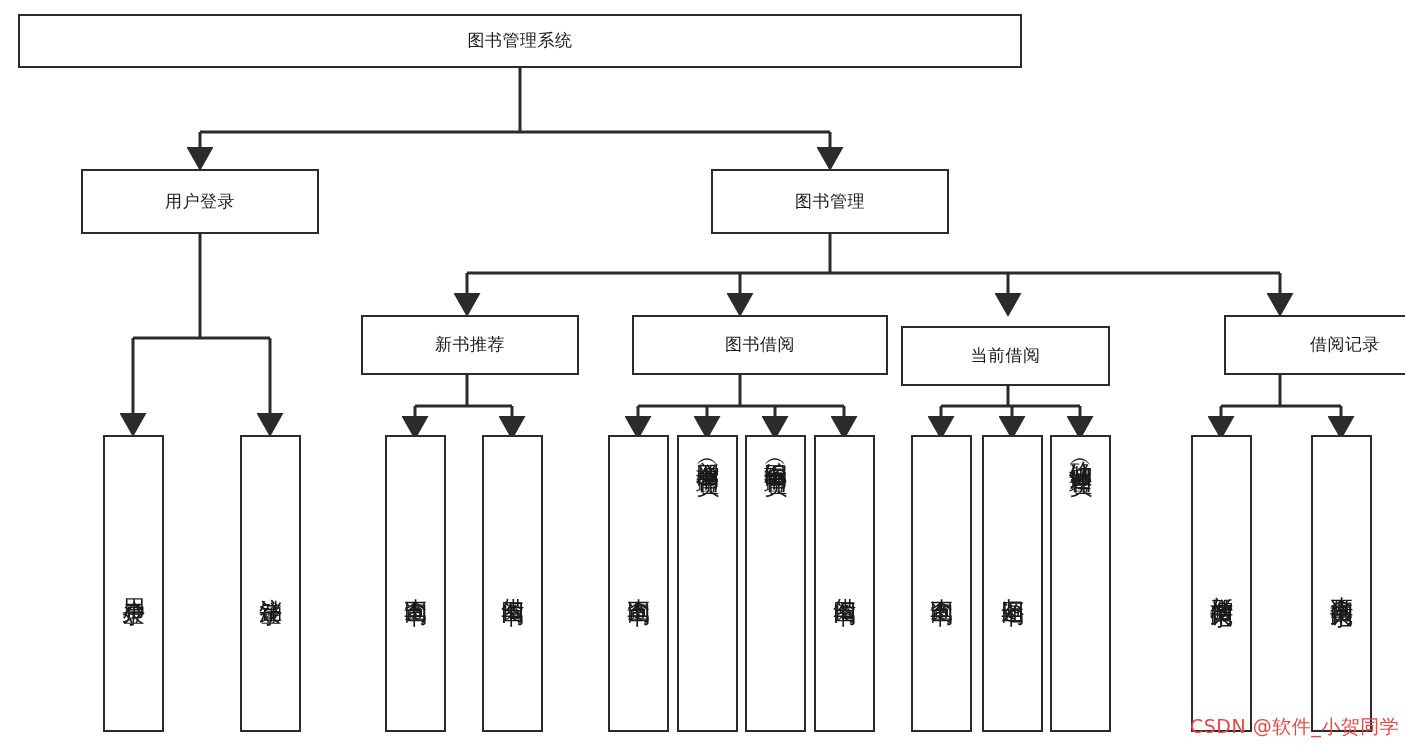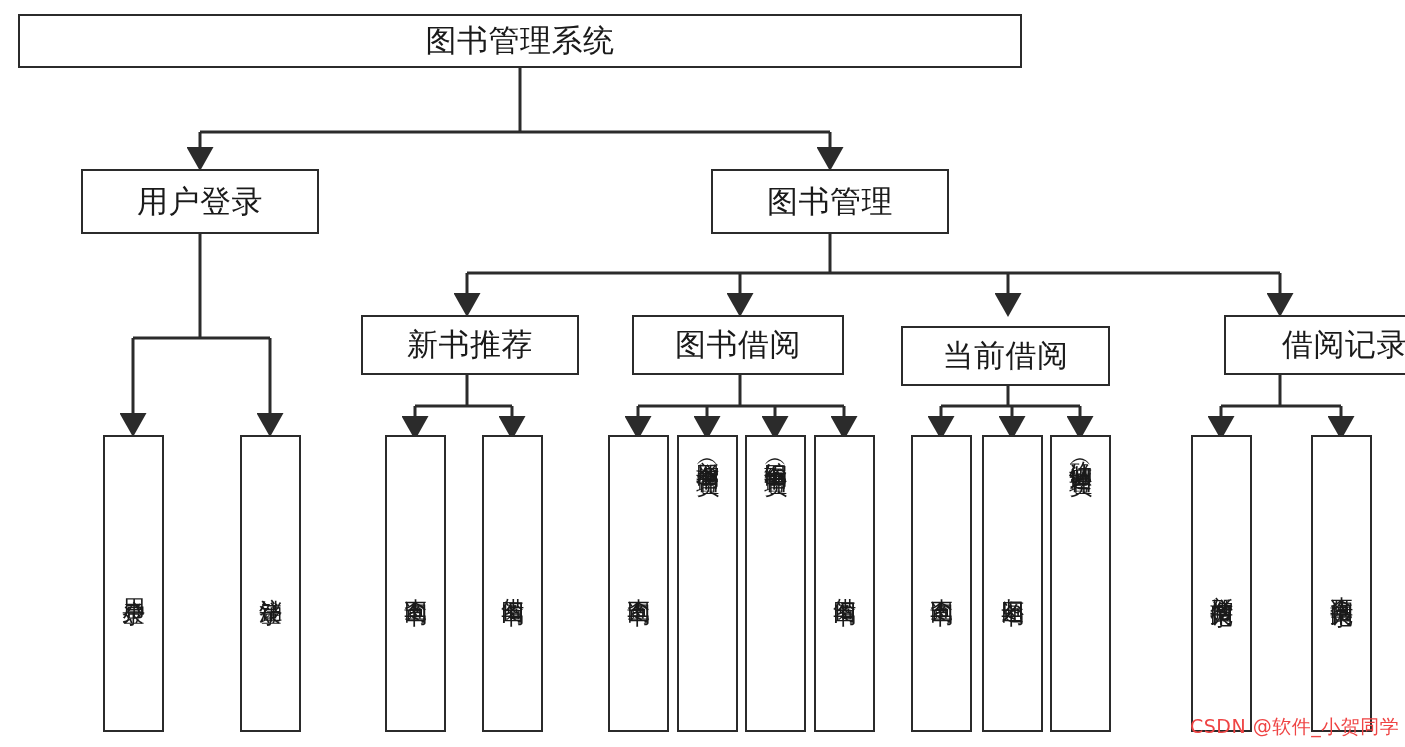--- a/index.html
+++ b/index.html
@@ -29,21 +29,21 @@
     position: absolute;
     box-sizing: border-box;
     border: 2.5px solid #2b2b2b;
     background: #ffffff;
     display: flex;
     align-items: center;
     justify-content: center;
     color: #1a1a1a;
   }
   .node-label {
-    font-size: 31px;
+    font-size: 17px;
     line-height: 1.15;
     letter-spacing: 0.5px;
     white-space: nowrap;
     color: #1a1a1a;
   }
   
   .node.vertical {
     align-items: flex-start;
     padding-top: 6px;
   }
@@ -130,21 +130,21 @@
   <div class="node" style="left:81px; top:169px; width:238px; height:65px;">
     <span class="node-label">用户登录</span>
   </div>
   <div class="node" style="left:361px; top:315px; width:218px; height:60px;">
     <span class="node-label">新书推荐</span>
   </div>
 
   <div class="node" style="left:711px; top:169px; width:238px; height:65px;">
     <span class="node-label">图书管理</span>
   </div>
-  <div class="node" style="left:632px; top:315px; width:212px; height:60px;align-items:center;">
+  <div class="node" style="left:632px; top:315px; width:256px; height:60px;align-items:center;">
     <span class="node-label">图书借阅</span>
   </div>
   <div class="node" style="left:901px; top:326px; width:209px; height:60px;">
     <span class="node-label">当前借阅</span>
   </div>
   <div class="node" style="left:1224px; top:315px; width:234px; height:60px;padding-left:8px;">
     <span class="node-label">借阅记录</span>
   </div>
 
   <div class="node vertical centered" style="left:103px; top:435px; width:61px; height:297px;">

